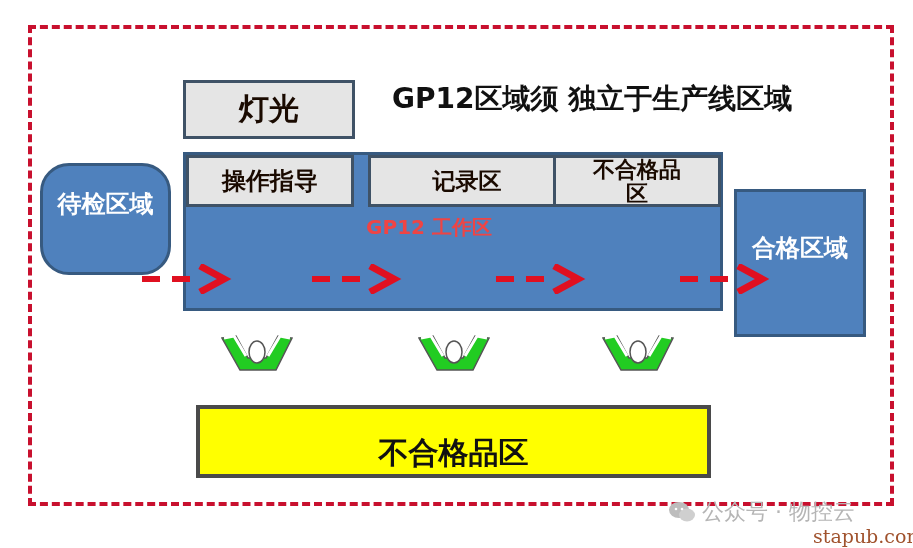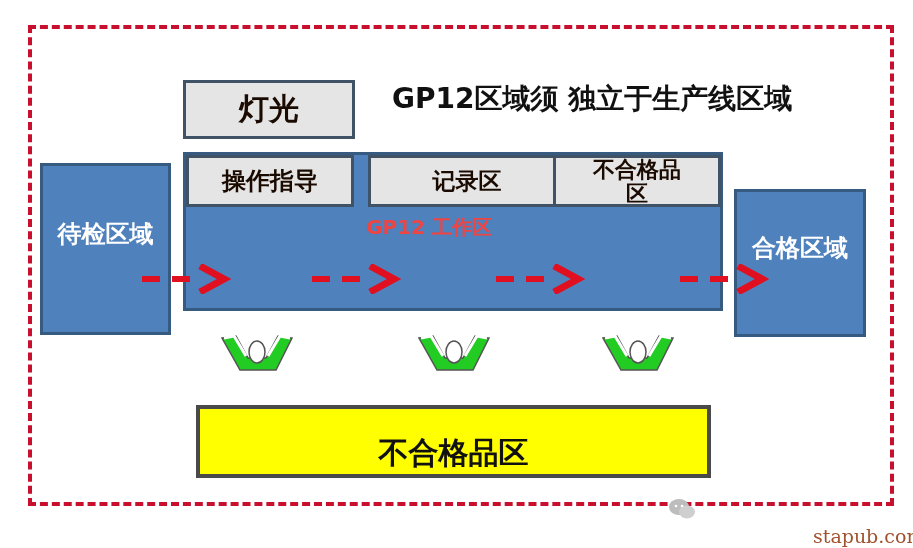--- a/index.html
+++ b/index.html
@@ -51,21 +51,21 @@
 <body>
 
 <div class="abs outer"></div>
 
 <div class="abs orange" style="left:183px;top:80px;width:172px;height:59px;font-size:30px;">
   <span>灯光</span>
 </div>
 
 <div class="abs title">GP12区域须 独立于生产线区域</div>
 
-<div class="abs blue side-box" style="left:40px;top:163px;width:131px;height:172px;">
+<div class="abs blue side-box" style="left:40px;top:163px;width:131px;height:112px;border-radius:29px;">
   <span>待检区域</span>
 </div>
 
 <div class="abs blue" style="left:183px;top:152px;width:540px;height:159px;"></div>
 
 <div class="abs orange" style="left:186px;top:155px;width:168px;height:52px;font-size:24px;">
   <span>操作指导</span>
 </div>
 <div class="abs orange" style="left:368px;top:155px;width:198px;height:52px;font-size:23px;text-align:center;">
   <span>记录区</span>
@@ -124,14 +124,15 @@
   <span>不合格品区</span>
 </div>
 
 <div class="abs" style="left:668px;top:497px;display:flex;align-items:center;gap:6px;">
   <svg width="28" height="24" viewBox="0 0 28 24">
     <ellipse cx="11" cy="10" rx="10" ry="8" fill="#bdbdbd"></ellipse>
     <ellipse cx="19" cy="15" rx="8" ry="6.5" fill="#cfcfcf"></ellipse>
     <circle cx="8" cy="9" r="1.3" fill="#fff"></circle>
     <circle cx="14" cy="9" r="1.3" fill="#fff"></circle>
   </svg>
+  <span class="wm">公众号 · 物控云</span>
 </div>
 <div class="abs wm2" style="left:813px;top:525px;">stapub.com</div>
 
 </body></html>

